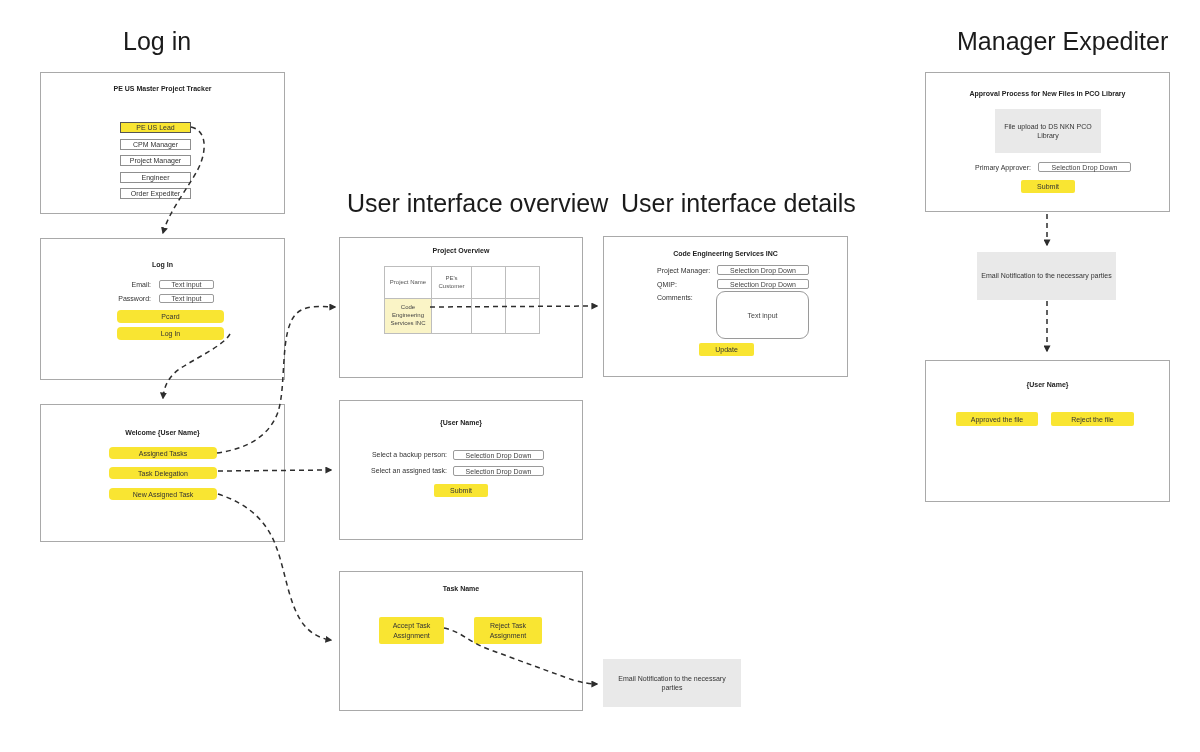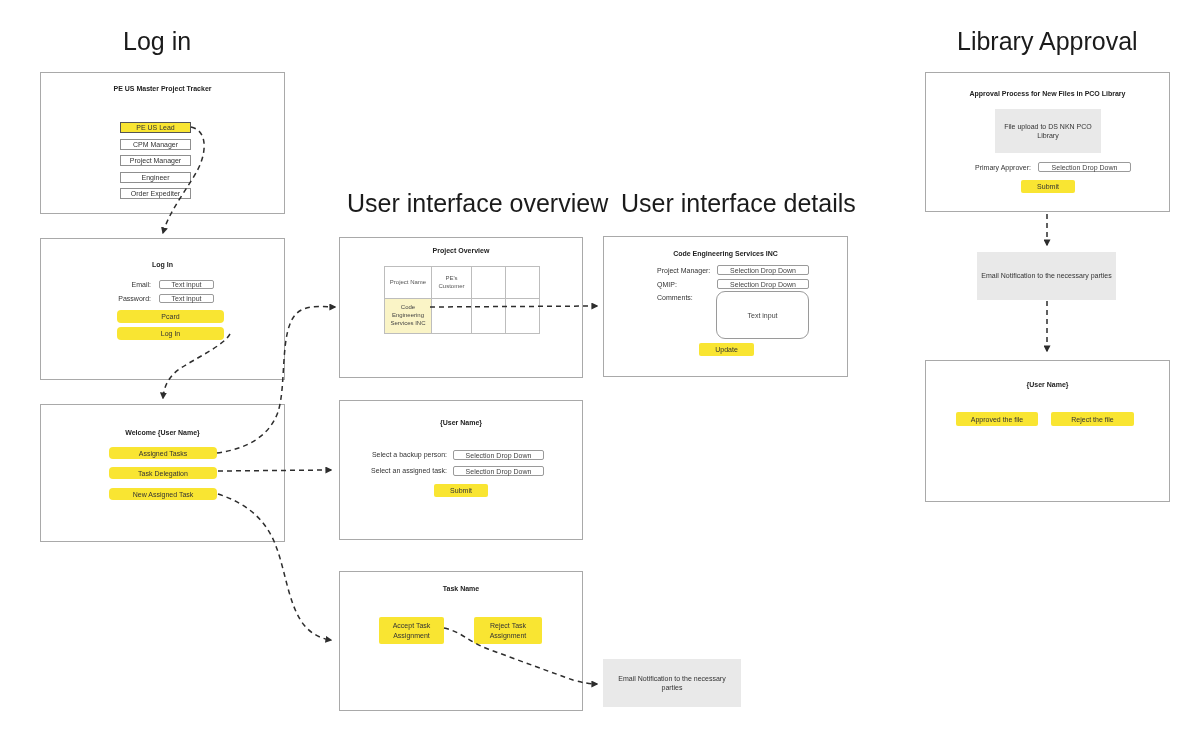--- a/index.html
+++ b/index.html
@@ -61,21 +61,21 @@
   .conn{fill:none;stroke:#2d2d2d;stroke-width:1.5;stroke-dasharray:5 4;}
 </style>
 </head>
 <body>
 
 <div id="canvas">
 
   <div class="heading" style="left:123px;top:27px;">Log in</div>
   <div class="heading" style="left:621px;top:189px;">User interface details</div>
   <div class="heading" style="left:347px;top:189px;">User interface overview</div>
-  <div class="heading" style="left:957px;top:27px;">Library Approval</div>
+  <div class="heading" style="left:957px;top:27px;">Manager Expediter</div>
 
   <div class="box" style="left:40px;top:72px;width:245px;height:142px;">
     <div class="box-title" style="top:12px;">PE US Master Project Tracker</div>
     <div class="role-btn active" style="top:49px;">PE US Lead</div>
     <div class="role-btn" style="top:66px;">CPM Manager</div>
     <div class="role-btn" style="top:82px;">Project Manager</div>
     <div class="role-btn" style="top:99px;">Engineer</div>
     <div class="role-btn" style="top:115px;">Order Expediter</div>
   </div>
 

